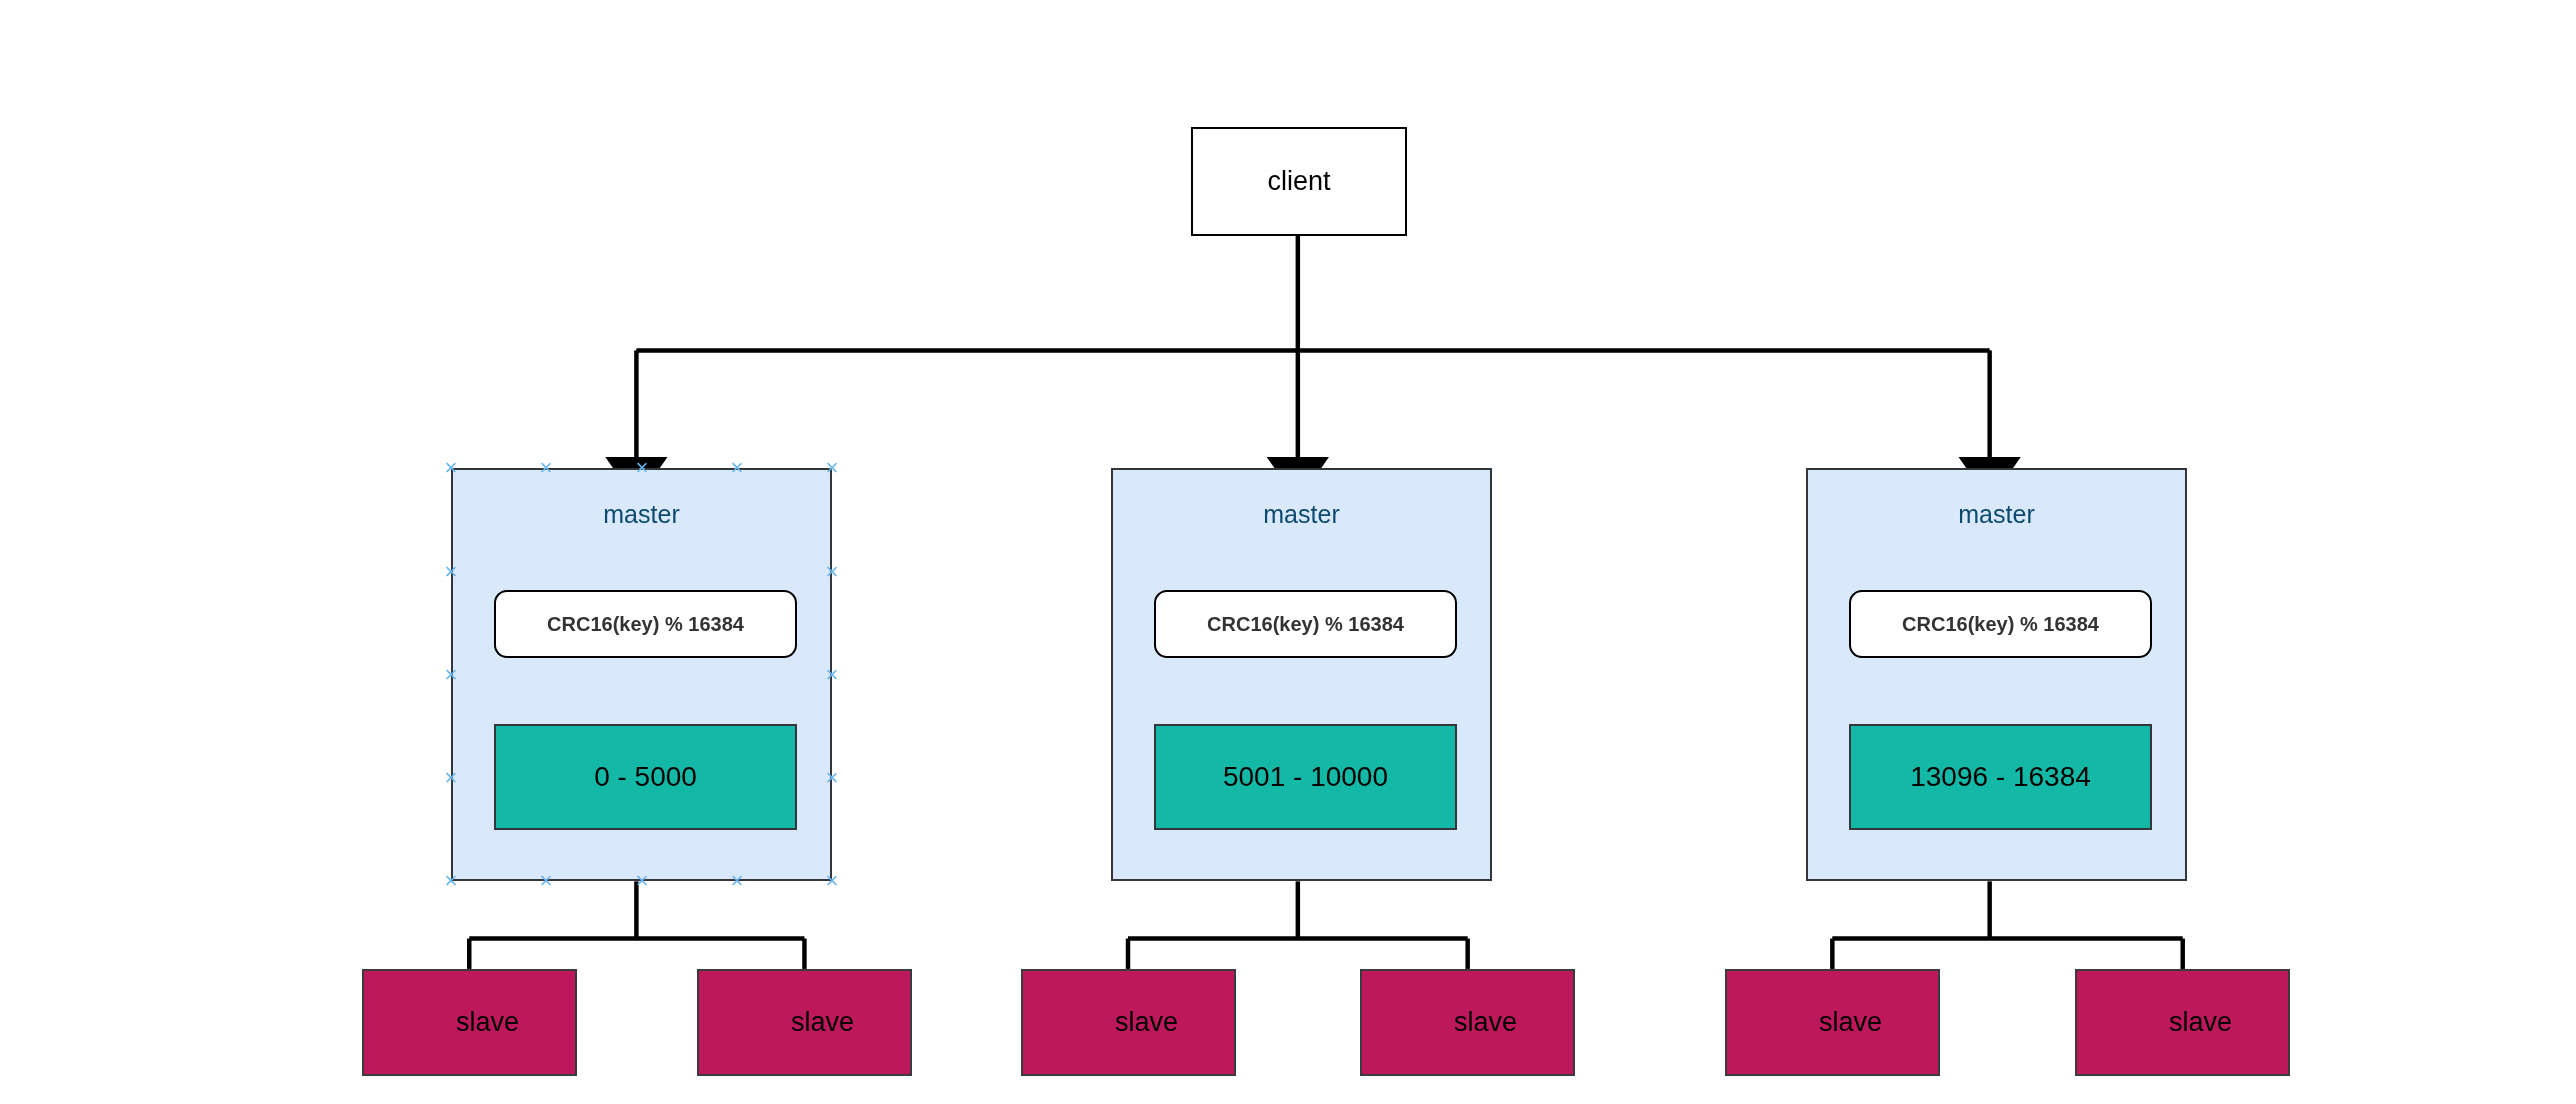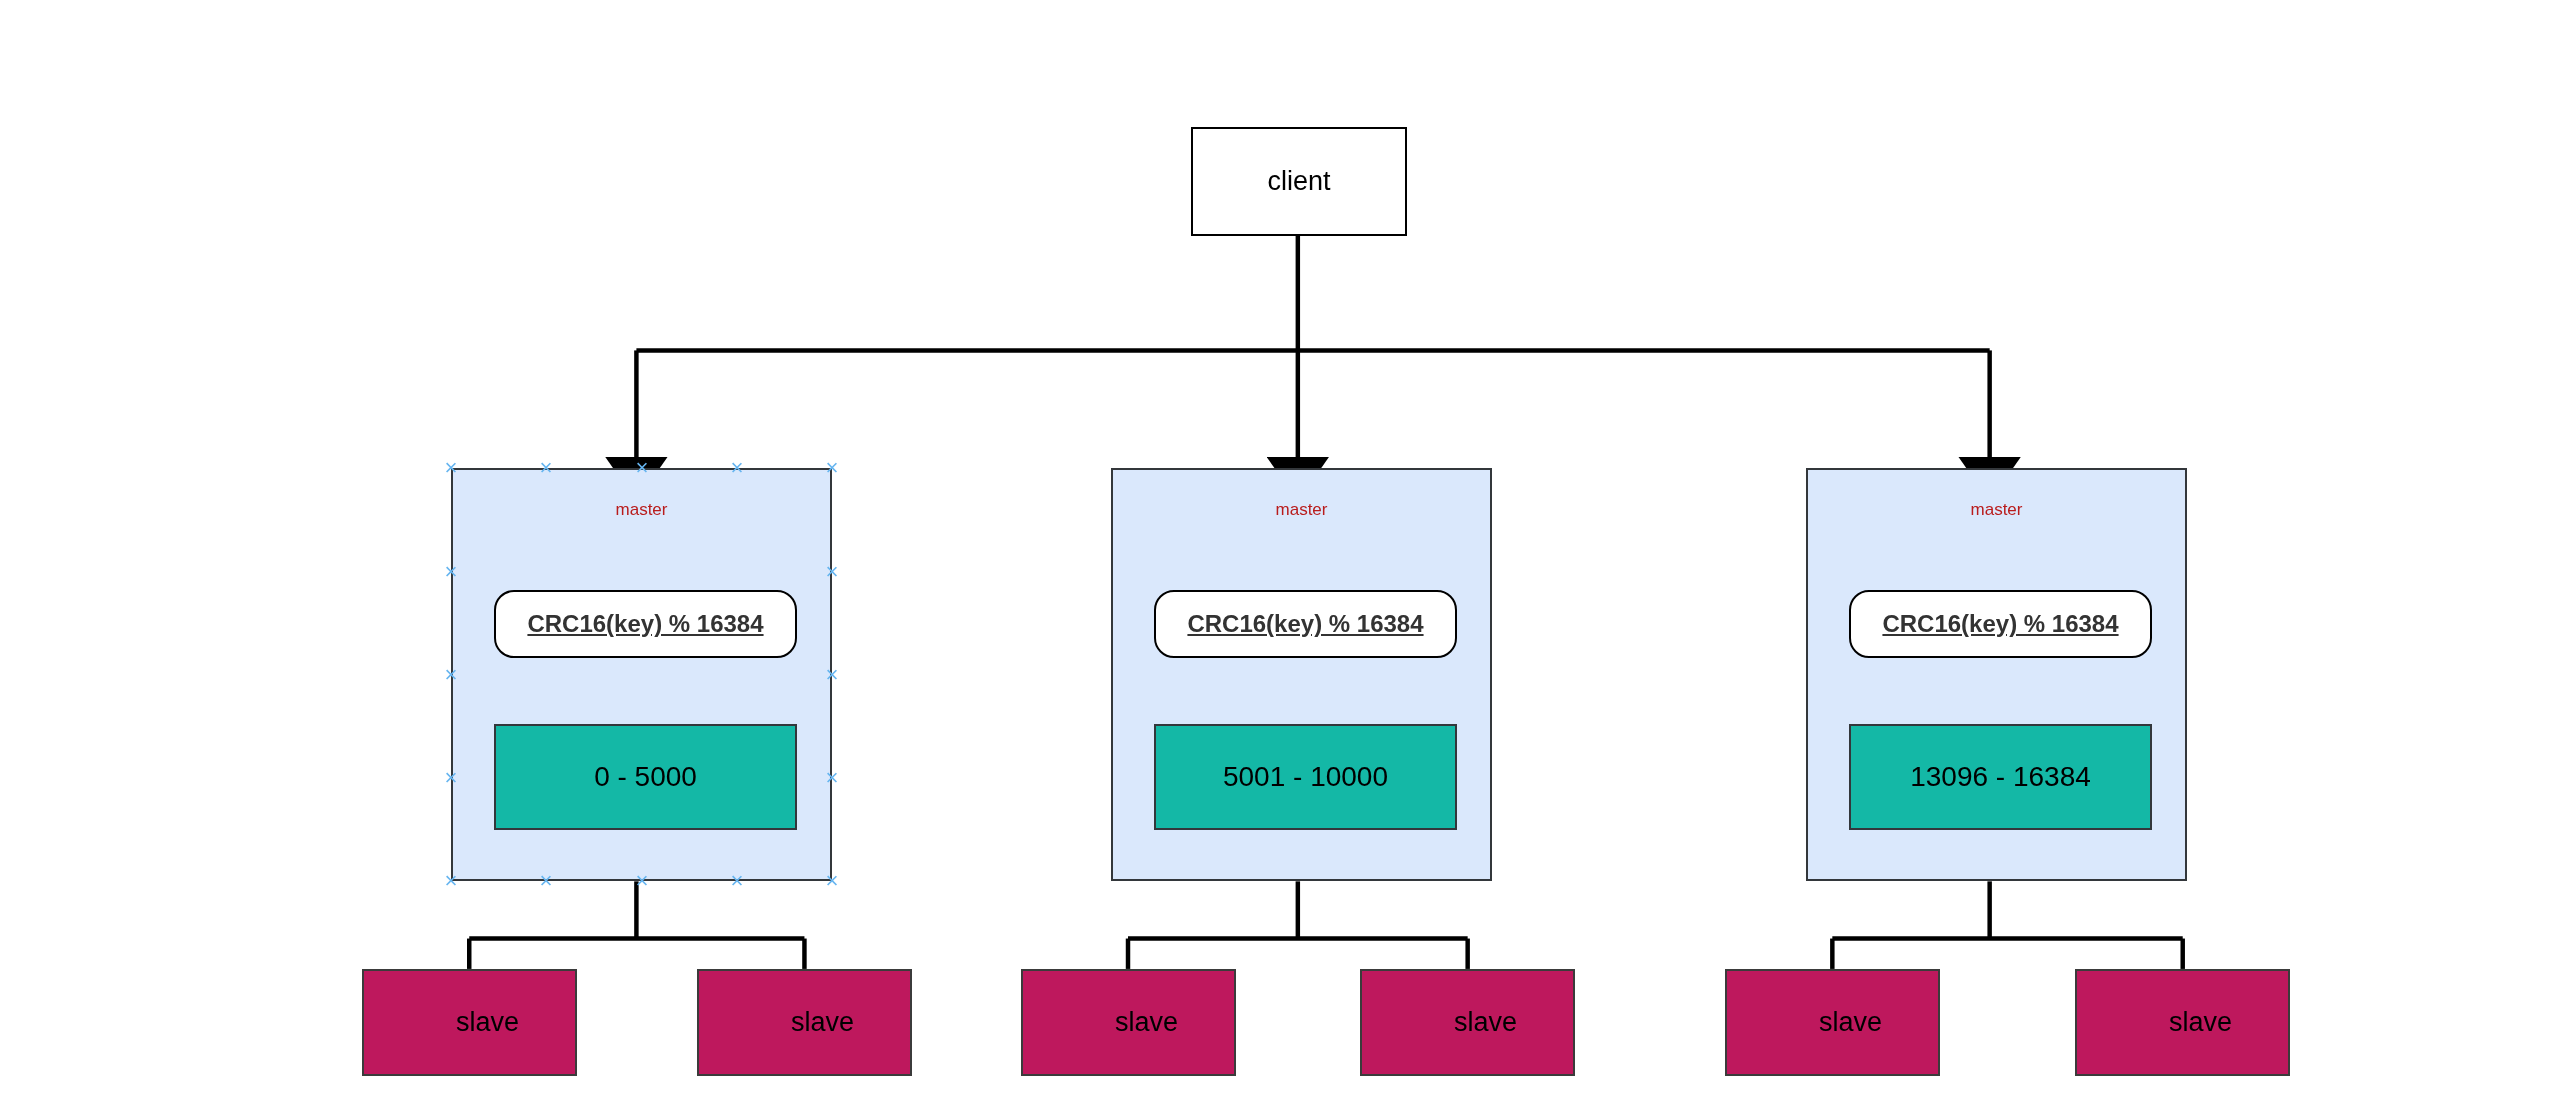--- a/index.html
+++ b/index.html
@@ -49,38 +49,37 @@
     background: #dae8fc;
     border: 2.7px solid #33373b;
     display: block;
   }
   .master-label {
     position: absolute;
     left: 0;
     right: 0;
     top: 30px;
     text-align: center;
-    font-size: 17px;
-    color: #b91c1c;
+    font-size: 25px;
+    color: #0c4a6e;
   }
 
   
   .crc-box {
     position: absolute;
     background: #ffffff;
     border: 2.7px solid #000000;
-    border-radius: 20px;
+    border-radius: 13px;
     display: flex;
     align-items: center;
     justify-content: center;
-    font-size: 24px;
+    font-size: 20px;
     font-weight: bold;
     color: #333333;
     white-space: nowrap;
-    text-decoration: underline;
   }
 
   
   .range-box {
     position: absolute;
     background: #14b8a6;
     border: 2.7px solid #33373b;
     display: flex;
     align-items: center;
     justify-content: center;

